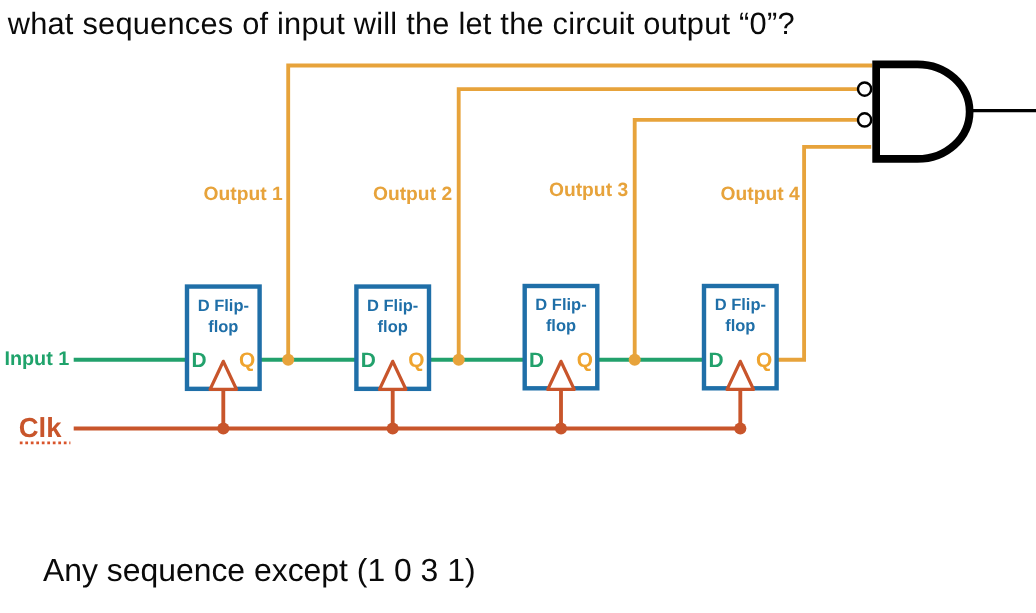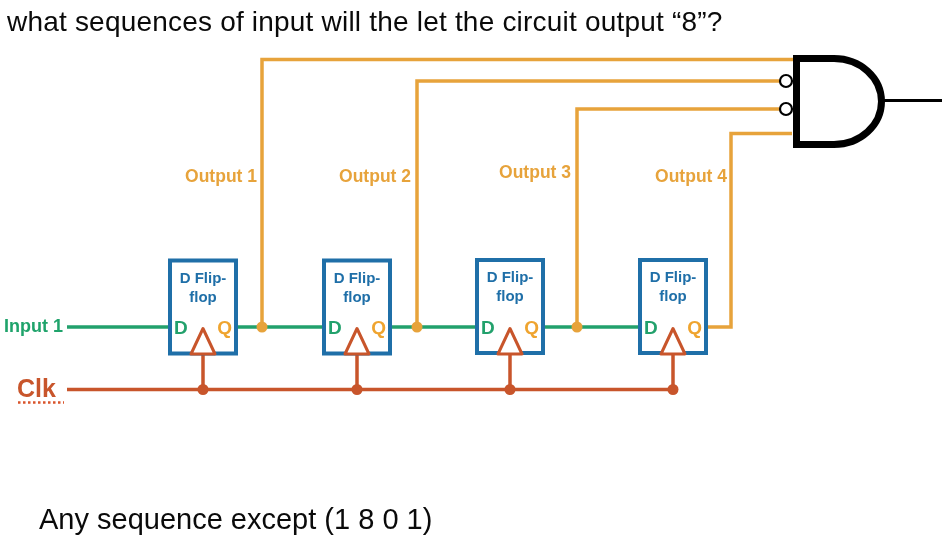--- a/index.html
+++ b/index.html
@@ -32,21 +32,21 @@
   .lbl-out      { fill:#E7A33B; font:bold 17.5px "Liberation Sans",sans-serif; text-anchor:end; }
   .lbl-input    { fill:#1FA36B; font:bold 18px "Liberation Sans",sans-serif; }
   .lbl-clk      { fill:#C8552B; font:bold 25px "Liberation Sans",sans-serif; }
   .clk-underline{ stroke:#D9542B; stroke-width:2.5; stroke-dasharray:2.5 2.5; }
 </style>
 </head>
 <body>
 
 <div class="page">
 
-  <div class="question">what sequences of input will the let the circuit output “8”?</div>
+  <div class="question">what sequences of input will the let the circuit output “0”?</div>
 
   <svg width="942" height="557" viewBox="0 0 942 557">
 
     <line class="wire-green" x1="67" y1="327" x2="641" y2="327"></line>
 
     <line class="wire-clk" x1="67" y1="389.5" x2="673" y2="389.5"></line>
     <line class="wire-clk" x1="203" y1="353" x2="203" y2="389.5"></line>
     <line class="wire-clk" x1="357" y1="353" x2="357" y2="389.5"></line>
     <line class="wire-clk" x1="510" y1="353" x2="510" y2="389.5"></line>
     <line class="wire-clk" x1="673" y1="353" x2="673" y2="389.5"></line>
@@ -109,14 +109,14 @@
     <text class="lbl-out" x="257" y="182">Output 1</text>
     <text class="lbl-out" x="411" y="182">Output 2</text>
     <text class="lbl-out" x="571" y="178">Output 3</text>
     <text class="lbl-out" x="727" y="182">Output 4</text>
 
     <text class="lbl-input" x="4" y="332">Input 1</text>
     <text class="lbl-clk" x="17" y="397">Clk</text>
     <line class="clk-underline" x1="18" y1="402.5" x2="64" y2="402.5"></line>
   </svg>
 
-  <div class="answer">Any sequence except (1 8 0 1)</div>
+  <div class="answer">Any sequence except (1 0 3 1)</div>
 </div>
 
 </body></html>

